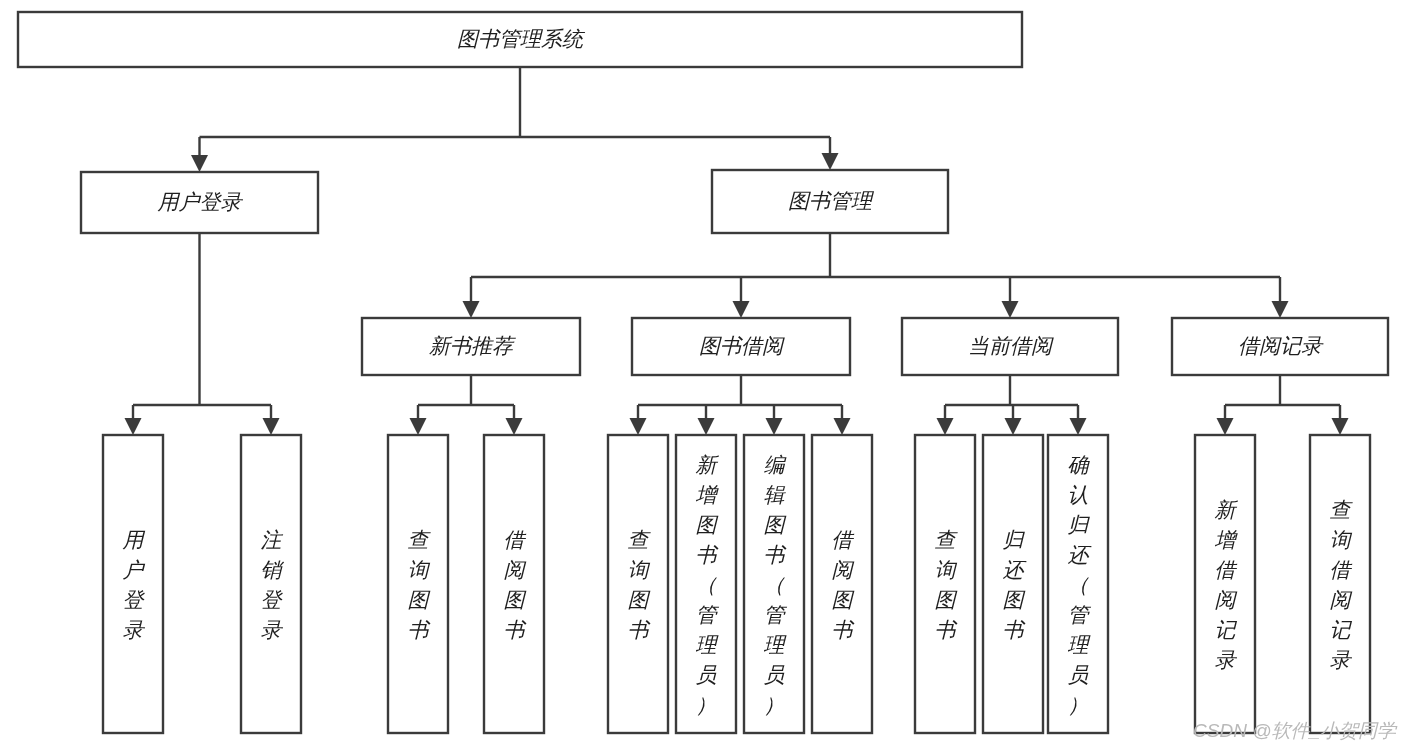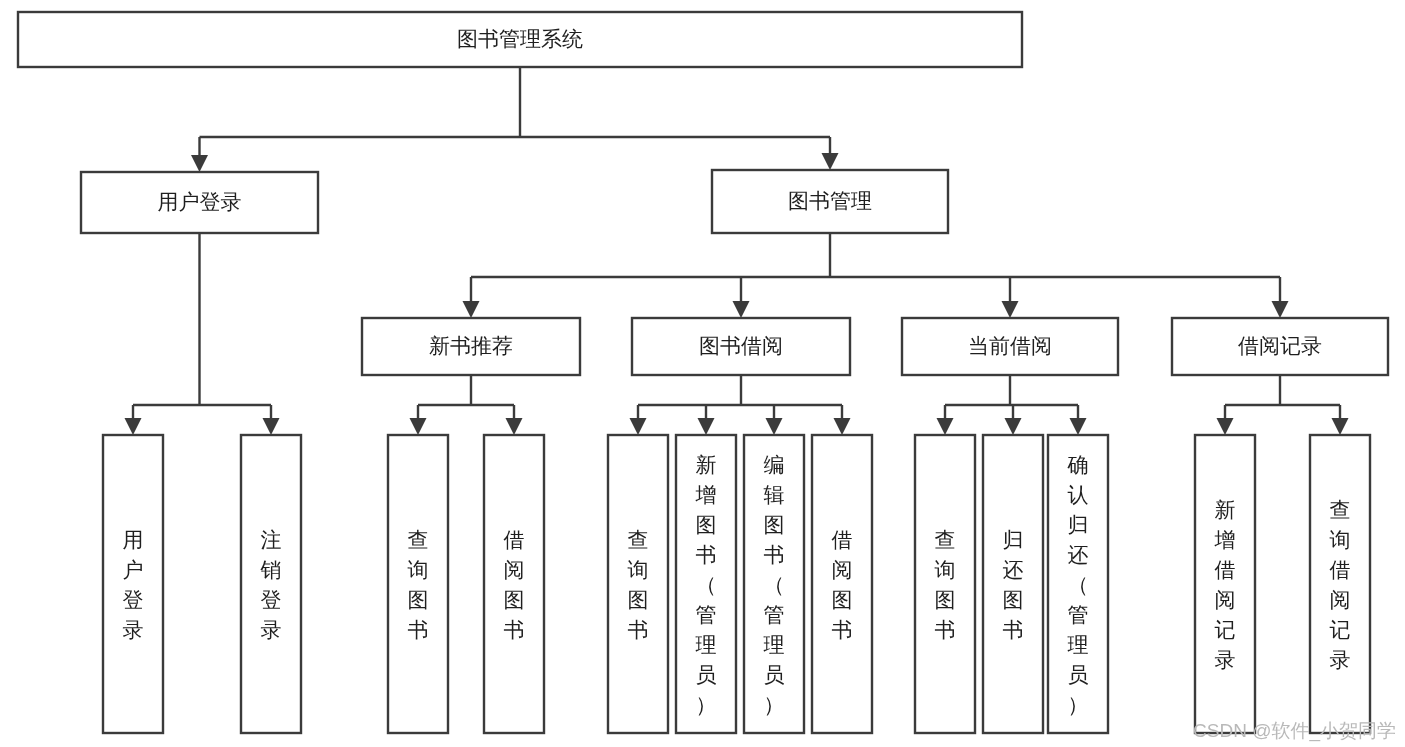--- a/index.html
+++ b/index.html
@@ -13,20 +13,21 @@
     font-family: "Liberation Sans", "DejaVu Sans", sans-serif;
     overflow: hidden;
     position: relative;
   }
   #diagram-root {
     position: absolute;
     left: 0;
     top: 0;
     width: 1112px;
     height: 747px;
+    font-style: italic;
   }
   .node-box {
     fill: #ffffff;
     stroke: #3b3b3b;
     stroke-width: 2.4;
   }
   .connector {
     stroke: #3b3b3b;
     stroke-width: 2.4;
     fill: none;

